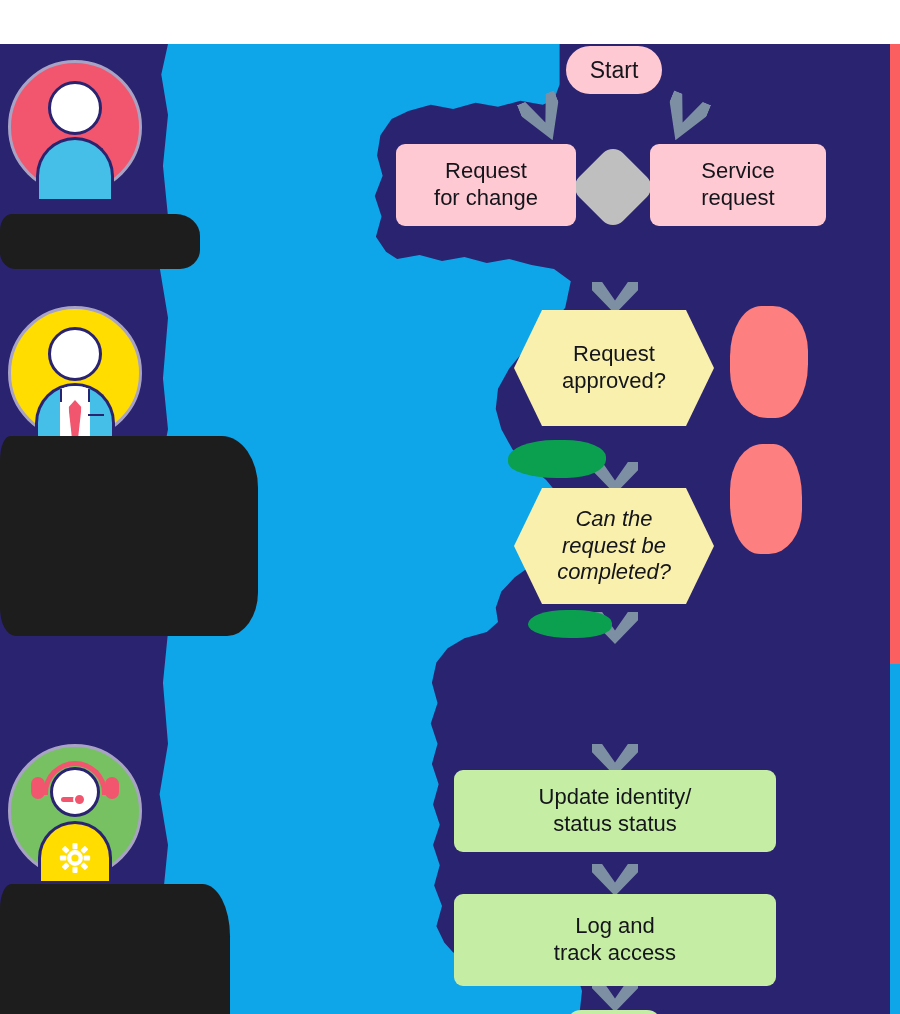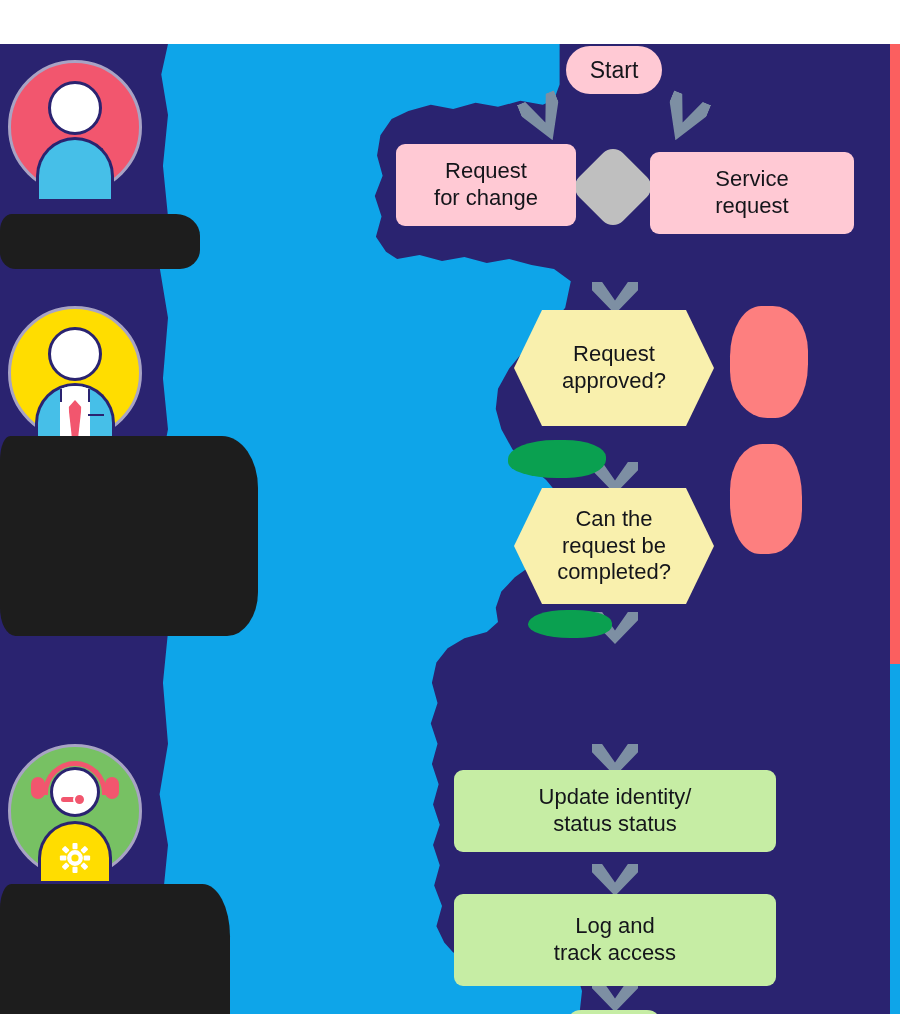--- a/index.html
+++ b/index.html
@@ -153,23 +153,23 @@
   .rect{border-radius:9px;background:#ffc9d4;font-size:22px;}
   .green-rect{border-radius:9px;background:#c6eda4;font-size:22px;}
   .green-pill{border-radius:999px;background:#c6eda4;font-size:23px;}
   .hex{
     background:#f9f0ad;font-size:22px;
     clip-path:polygon(14% 0,86% 0,100% 50%,86% 100%,14% 100%,0 50%);
   }
 
   #node-start{left:566px;top:2px;width:96px;height:48px;}
   #node-rfc{left:396px;top:100px;width:180px;height:82px;}
-  #node-service{left:650px;top:108px;width:204px;height:82px;text-align:right;}
+  #node-service{left:650px;top:100px;width:176px;height:82px;text-align:right;}
   #node-approved{left:514px;top:266px;width:200px;height:116px;}
-  #node-completed{left:514px;top:444px;width:200px;height:116px;}
+  #node-completed{left:514px;top:444px;width:200px;height:116px;font-style:italic;}
   #node-provide{left:454px;top:604px;width:322px;height:82px;}
   #node-update{left:454px;top:726px;width:322px;height:82px;}
   #node-log{left:454px;top:850px;width:322px;height:92px;}
   #node-end{left:566px;top:966px;width:96px;height:30px;}
 
   
   .chev{
     position:absolute;background:#7d8fa3;
     clip-path:polygon(0 0,22% 0,50% 58%,78% 0,100% 0,100% 26%,50% 100%,0 26%);
   }

